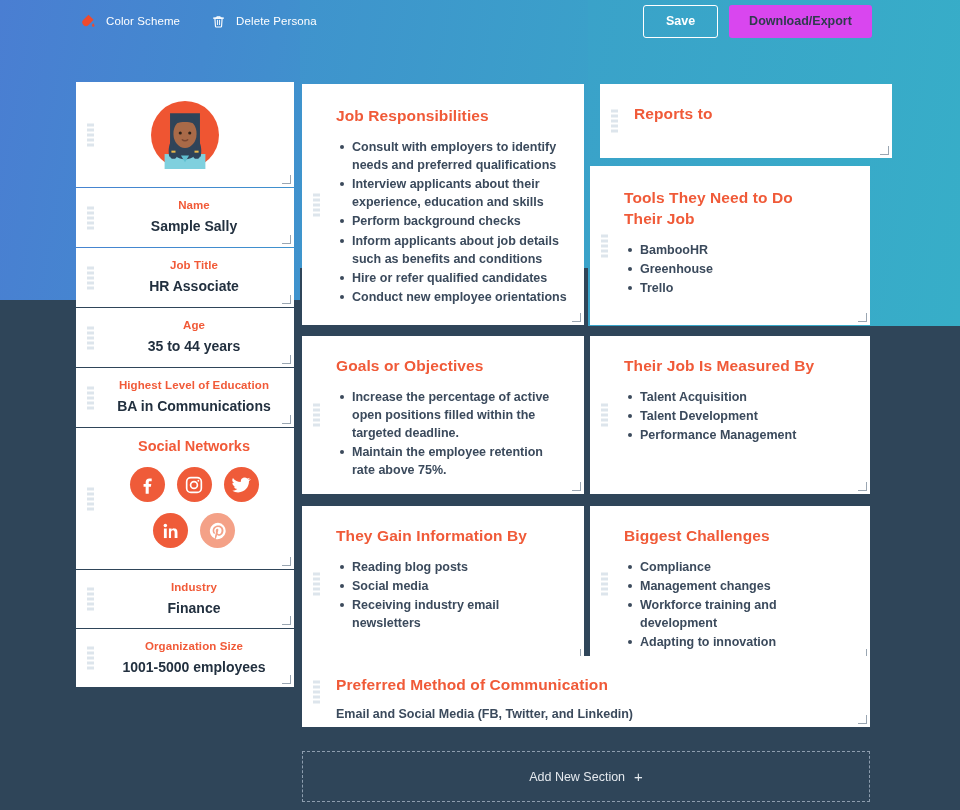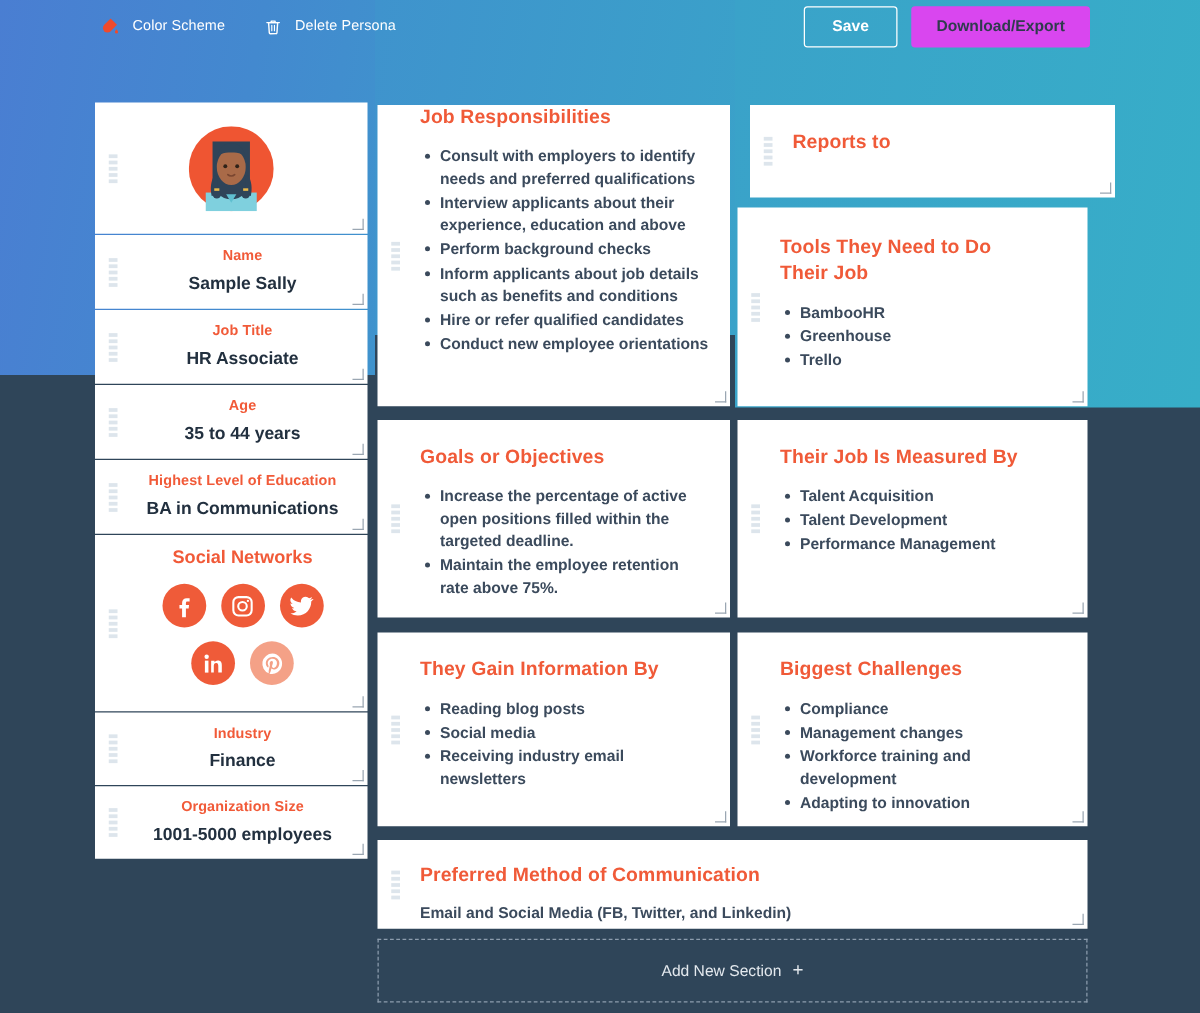--- a/index.html
+++ b/index.html
@@ -472,25 +472,25 @@
 </div>
 
 <div class="card" style="left:302px; top:84px; width:282px; height:241px;">
   <div class="grip">
       <i></i>
       <i></i>
       <i></i>
       <i></i>
       <i></i>
     </div>
-  <div class="card-inner" style="">
+  <div class="card-inner" style="padding-top:22px;">
     <div class="card-title">Job Responsibilities</div>
     <ul class="bullets">
       <li>Consult with employers to identify needs and preferred qualifications</li>
-      <li>Interview applicants about their experience, education and above</li>
+      <li>Interview applicants about their experience, education and skills</li>
       <li>Perform background checks</li>
       <li>Inform applicants about job details such as benefits and conditions</li>
       <li>Hire or refer qualified candidates</li>
       <li>Conduct new employee orientations</li>
     </ul>
   </div>
   <div class="resize"></div>
 </div>
 
 <div class="card" style="left:590px; top:84px; width:292px; height:74px;margin-left:10px;">
@@ -595,21 +595,21 @@
     <ul class="bullets">
       <li>Compliance</li>
       <li>Management changes</li>
       <li>Workforce training and development</li>
       <li>Adapting to innovation</li>
     </ul>
   </div>
   <div class="resize"></div>
 </div>
 
-<div class="card" style="left:302px; top:672px; width:568px; height:71px;">
+<div class="card" style="left:302px; top:656px; width:568px; height:71px;">
   <div class="grip">
       <i></i>
       <i></i>
       <i></i>
       <i></i>
       <i></i>
     </div>
   <div class="card-inner" style="padding-top:19px;">
     <div class="card-title">Preferred Method of Communication</div>
     <div class="card-sub">Email and Social Media (FB, Twitter, and Linkedin)</div>

